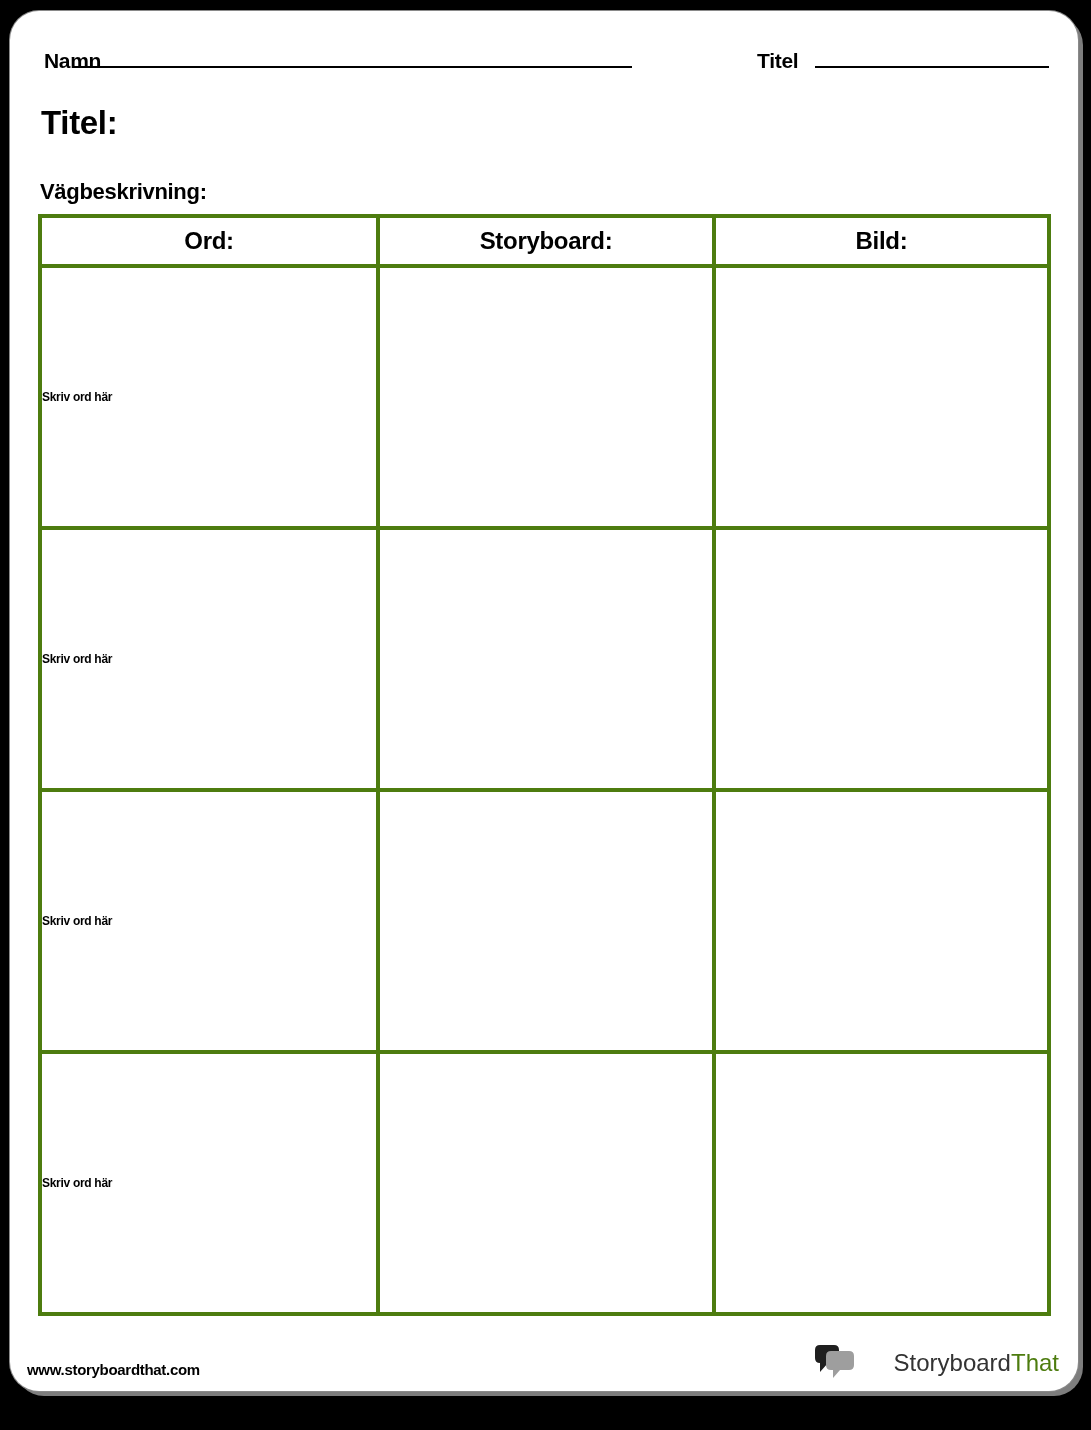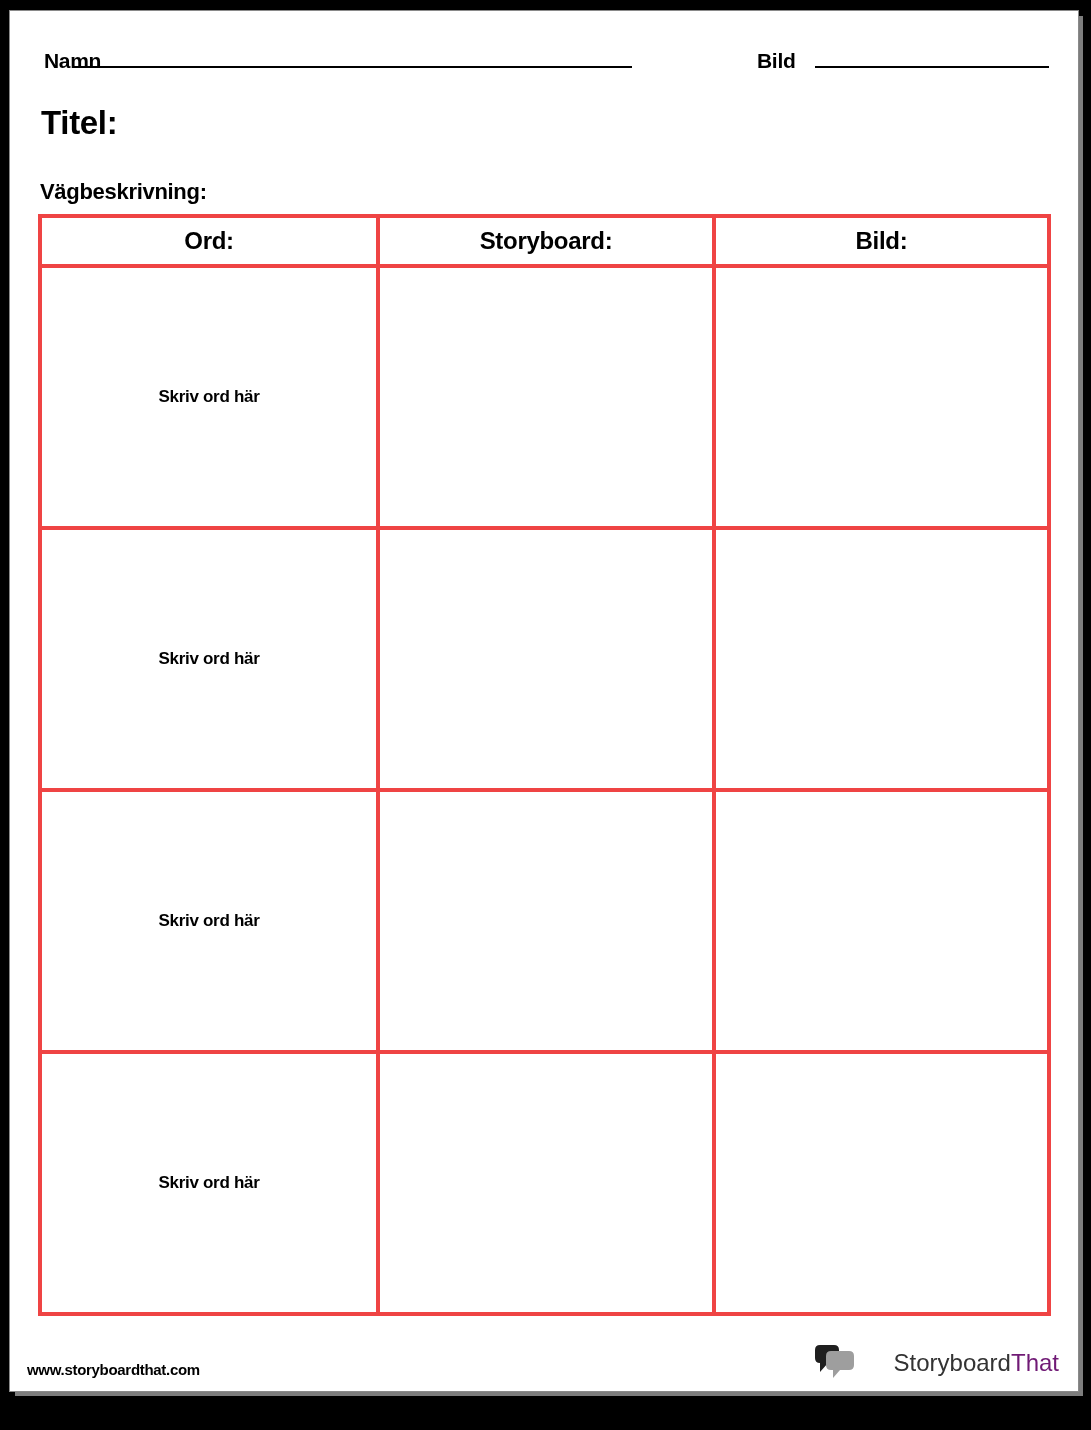--- a/index.html
+++ b/index.html
@@ -18,20 +18,21 @@
     background: #000000;
   }
   .page {
     position: absolute;
     left: 10px;
     top: 11px;
     width: 1068px;
     height: 1380px;
     background: #ffffff;
     box-shadow: 0 0 0 1px #8a8a8a, 5px 5px 0 0 #7d7d7d;
+    border-radius: 29px;
   }
   .bold-txt {
     font-weight: bold;
     color: #000000;
     letter-spacing: -0.3px;
   }
   .name-label {
     position: absolute;
     left: 34px;
     top: 38px;
@@ -78,42 +79,42 @@
   table.vocab-table {
     position: absolute;
     left: 28px;
     top: 203px;
     width: 1013px;
     border-collapse: collapse;
     table-layout: fixed;
   }
   table.vocab-table th,
   table.vocab-table td {
-    border: 4px solid #ef4444;
+    border: 4px solid #4d7c0f;
     padding: 0;
     background: #ffffff;
   }
   table.vocab-table thead tr {
     height: 50px;
   }
   table.vocab-table tbody tr {
     height: 262px;
   }
   table.vocab-table th {
     font-weight: bold;
     font-size: 24px;
     text-align: center;
     vertical-align: middle;
     letter-spacing: -0.3px;
     color: #000000;
   }
   table.vocab-table td {
     font-weight: bold;
-    font-size: 17px;
-    text-align: center;
+    font-size: 12px;
+    text-align: left;
     vertical-align: middle;
     letter-spacing: -0.3px;
     color: #000000;
   }
   .footer-url {
     position: absolute;
     left: 17px;
     top: 1350px;
     font-size: 15px;
   }
@@ -131,34 +132,34 @@
     height: 38px;
   }
   .logo-primary {
     font-size: 24px;
     color: #333333;
     letter-spacing: 0;
     margin-left: 32px;
   }
   .logo-secondary {
     font-size: 24px;
-    color: #701a75;
+    color: #4d7c0f;
     letter-spacing: 0;
   }
 </style>
 </head>
 <body>
 
 <div class="canvas">
   <div class="page">
 
     <span class="bold-txt name-label">Namn</span>
     <div class="name-line"></div>
 
-    <span class="bold-txt date-label">Bild</span>
+    <span class="bold-txt date-label">Titel</span>
     <div class="date-line"></div>
 
     <div class="bold-txt title">Titel:</div>
 
     <div class="bold-txt directions">Vägbeskrivning:</div>
 
     <table class="vocab-table">
       <colgroup>
         <col style="width:33.5%">
         <col style="width:33.3%">

